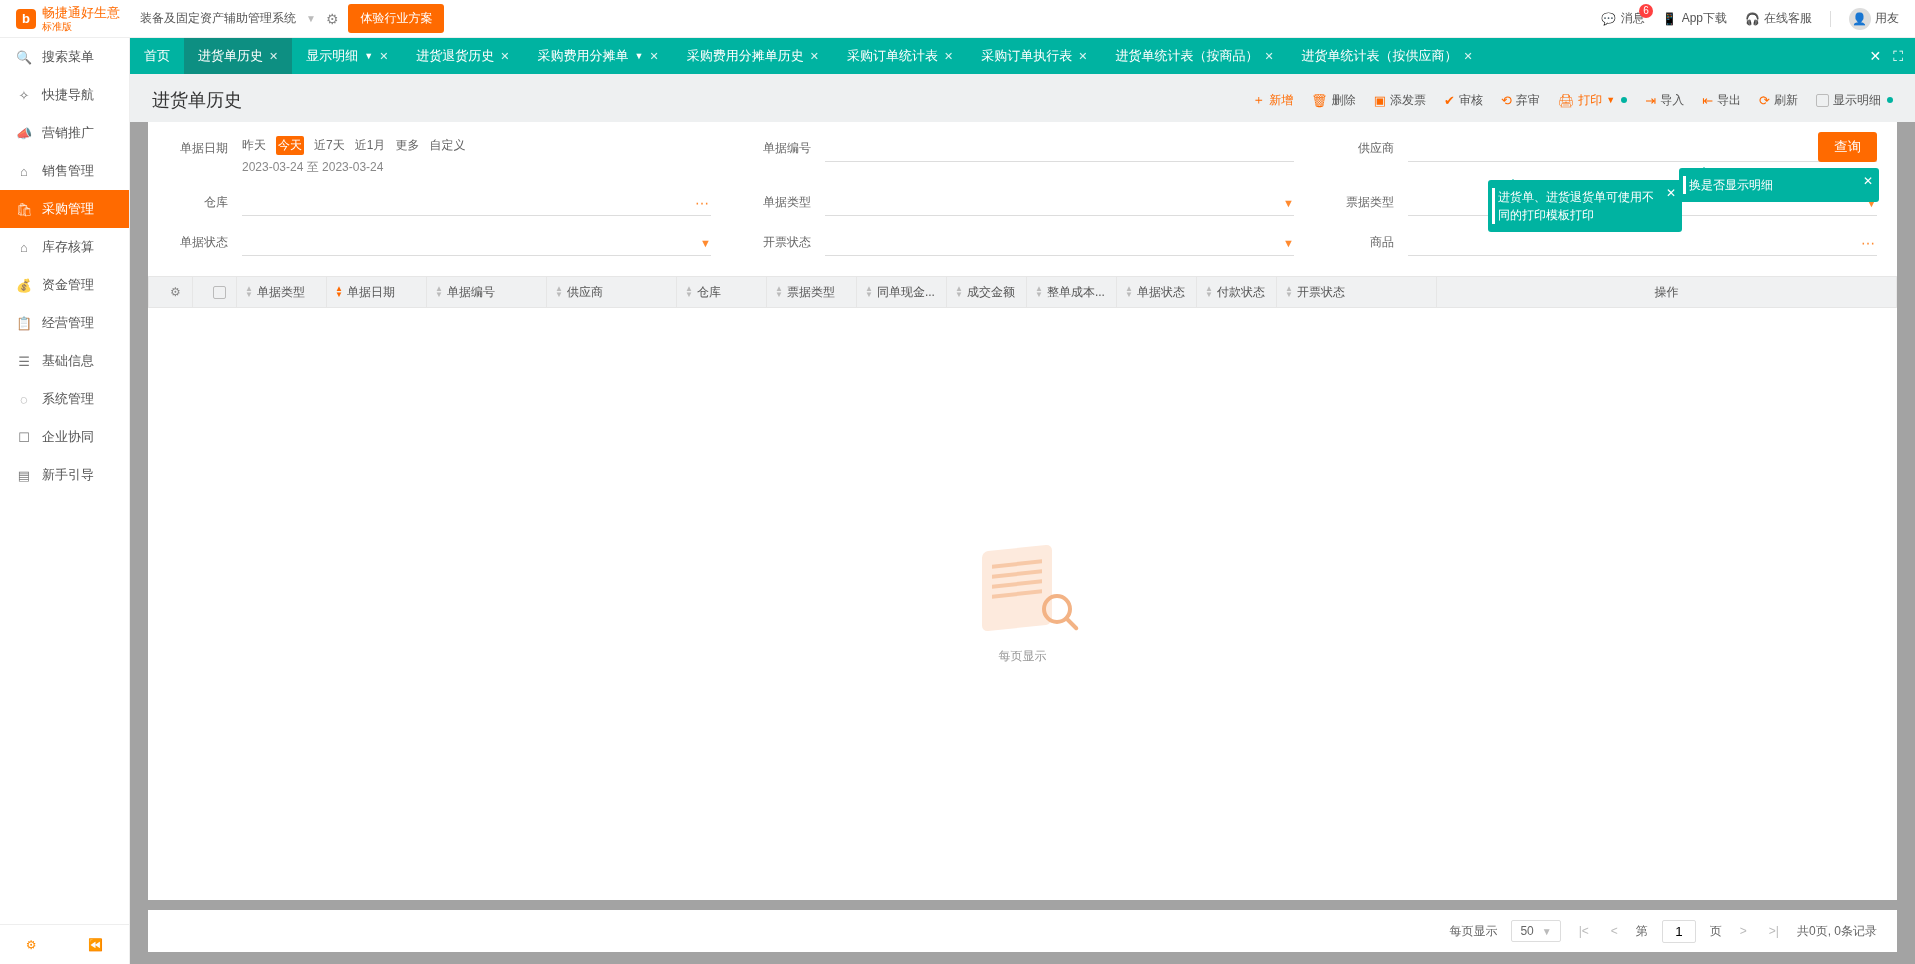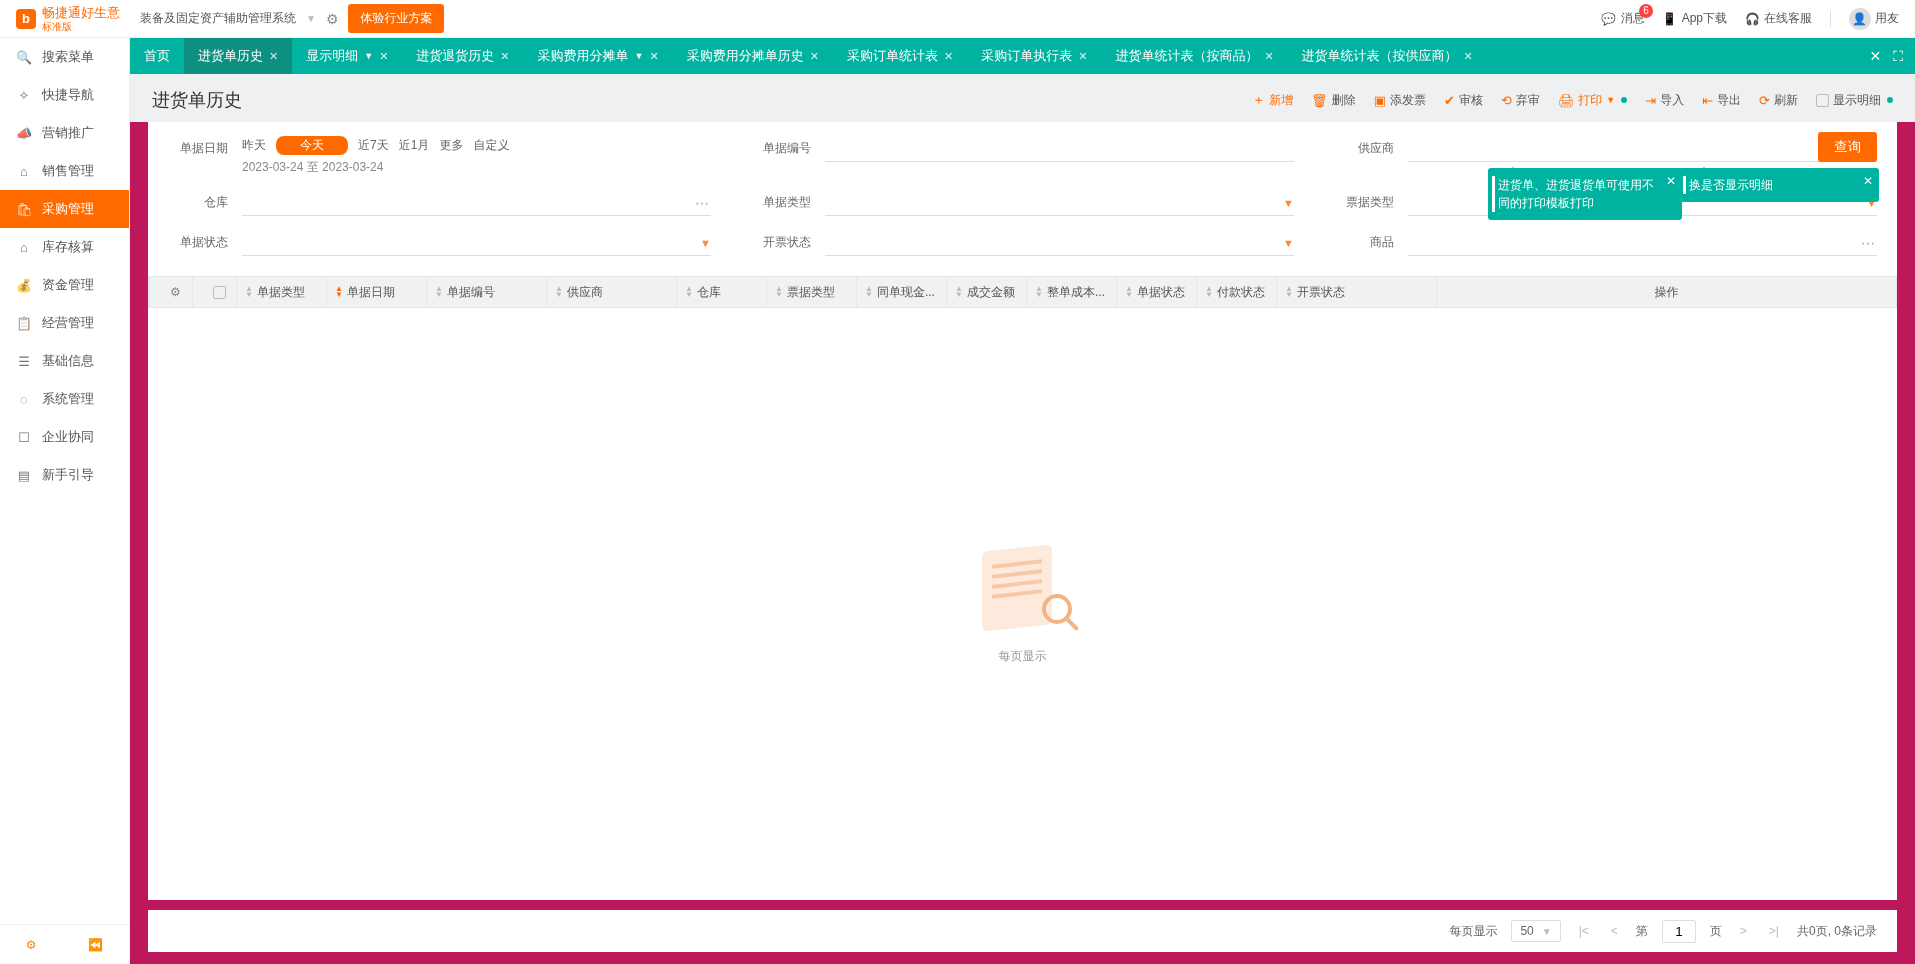--- a/index.html
+++ b/index.html
@@ -27,21 +27,21 @@
 
 
 .sidebar{width:130px;background:#fff;border-right:1px solid #eee;display:flex;flex-direction:column}
 .side-list{flex:1;overflow:auto}
 .side-item{display:flex;align-items:center;gap:10px;padding:10px 16px;color:#555;cursor:pointer;font-size:13px}
 .side-item.active{background:#ff6a00;color:#fff}
 .side-ico{width:16px;text-align:center;color:inherit;opacity:.8}
 .side-foot{height:40px;border-top:1px solid #eee;display:flex;align-items:center;justify-content:space-around;color:#ff8a00}
 
 
-.maincol{flex:1;display:flex;flex-direction:column;min-width:0;background:#be185d}
+.maincol{flex:1;display:flex;flex-direction:column;min-width:0;background:#a3a3a3}
 
 
 .tabbar{height:36px;background:#00b3a1;display:flex;align-items:stretch;color:#fff;position:relative}
 .tab{display:flex;align-items:center;padding:0 14px;gap:6px;font-size:13px;cursor:pointer;white-space:nowrap}
 .tab.active{background:#0d8f82}
 .tab .x{font-size:11px;opacity:.85}
 .tab-tools{margin-left:auto;display:flex;align-items:center;gap:12px;padding:0 12px;font-size:14px}
 
 
 .page-head{background:#eef0f1;padding:14px 22px 10px;display:flex;align-items:center}
@@ -54,34 +54,34 @@
 .chk{width:13px;height:13px;border:1px solid #bbb;border-radius:2px;display:inline-block}
 .hl-dot{width:6px;height:6px;border-radius:50%;background:#00b3a1;display:inline-block;margin-left:2px}
 
 
 .panel{background:#fff;margin:0 18px;padding:14px 20px 6px;position:relative}
 .frow{display:flex;gap:40px;margin-bottom:14px}
 .fcell{display:flex;align-items:flex-start;gap:14px;flex:1;min-width:0}
 .flab{width:60px;text-align:right;color:#666;padding-top:4px;font-size:12px;flex-shrink:0}
 .fctl{flex:1}
 .date-opts{display:flex;align-items:center;gap:10px;color:#666}
-.date-opts .cur{background:#ff6a00;color:#fff;border-radius:8px;padding:1px 24px}
+.date-opts .cur{background:#ff6a00;color:#fff;border-radius:2px;padding:1px 2px}
 .date-range{color:#888;font-size:12px;margin-top:4px}
 .sel{height:26px;border:none;border-bottom:1px solid #ddd;width:100%;display:flex;align-items:center;justify-content:flex-end;color:#ff8a30}
 .sel .dots{color:#ff8a30;font-size:14px;letter-spacing:2px}
 .sel .dd{color:#ff8a30;font-size:11px}
 .btn-query{position:absolute;right:20px;top:10px;background:#ff6a00;color:#fff;border:none;border-radius:3px;padding:6px 16px;cursor:pointer}
 .collapse{text-align:center;color:#888;padding:6px 0;cursor:pointer;background:#fafafa;margin:0 -20px}
 
 
 .tip{position:absolute;background:#00b3a1;color:#fff;padding:8px 28px 8px 10px;font-size:12px;border-radius:3px;line-height:1.5;max-width:200px}
 .tip .bar{position:absolute;left:4px;top:8px;bottom:8px;width:3px;background:#fff}
 .tip .close{position:absolute;right:6px;top:4px;cursor:pointer;font-size:12px}
 .tip::before{content:"";position:absolute;top:-6px;left:20px;border:5px solid transparent;border-bottom-color:#00b3a1}
-.tip1{top:46px;right:215px;width:194px}
+.tip1{top:58px;right:215px;width:194px}
 .tip2{top:46px;right:18px;width:212px}
 
 
 .tbl-wrap{background:#fff;margin:0 18px 10px;flex:1;display:flex;flex-direction:column;min-height:0}
 .thead{display:flex;background:#f0f1f2;border:1px solid #e6e6e6;height:32px;align-items:stretch}
 .th{display:flex;align-items:center;padding:0 8px;border-right:1px solid #e6e6e6;color:#555;font-size:12px;gap:4px}
 .th:last-child{border-right:none}
 .sort{color:#bbb;font-size:8px;line-height:6px;display:flex;flex-direction:column}
 .th.gear{justify-content:center;color:#888}
 .empty{flex:1;display:flex;flex-direction:column;align-items:center;justify-content:center;color:#999;gap:14px}

